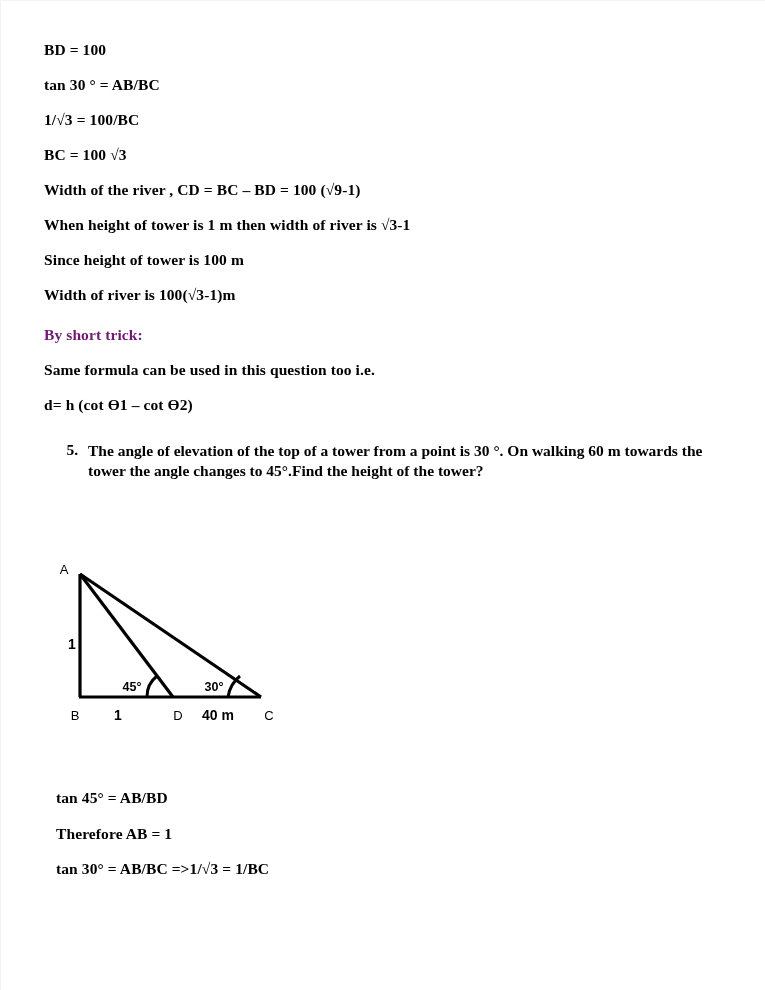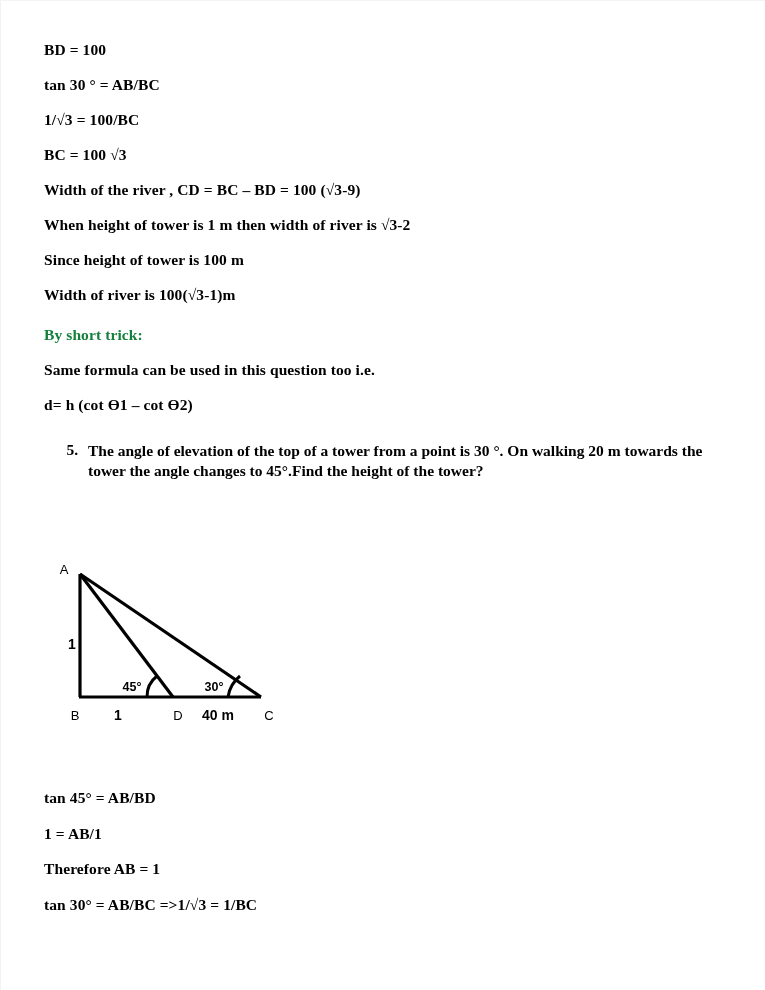--- a/index.html
+++ b/index.html
@@ -40,21 +40,21 @@
   }
   .line {
     font-size: 15.5px;
     font-weight: bold;
     line-height: 1.0;
     letter-spacing: 0.1px;
     margin: 0 0 19.5px 0;
     white-space: pre-wrap;
   }
   .line.red {
-    color: #15803d;
+    color: #701a75;
     margin-top: 24px;
   }
   .qitem {
     display: flex;
     margin: 0 0 0 0;
     padding-top: 9px;
   }
   .qnum {
     font-size: 15.5px;
     font-weight: bold;
@@ -80,50 +80,50 @@
     left: 44px;
     top: 552px;
     width: 260px;
     height: 185px;
   }
   .figure svg {
     display: block;
   }
   .tail {
     position: absolute;
-    left: 44px;
+    left: 56px;
     top: 790px;
     width: 676px;
   }
   .tail .line {
     margin-bottom: 20px;
   }
 </style>
 </head>
 <body>
 
 <div class="page">
 
   <div class="content">
     <div class="line">BD = 100</div>
     <div class="line">tan 30 ° = AB/BC</div>
     <div class="line">1/√3 = 100/BC</div>
     <div class="line">BC = 100 √3</div>
-    <div class="line">Width of the river , CD = BC – BD = 100 (√3-9)</div>
-    <div class="line">When height of tower is 1 m then width of river is √3-2</div>
+    <div class="line">Width of the river , CD = BC – BD = 100 (√9-1)</div>
+    <div class="line">When height of tower is 1 m then width of river is √3-1</div>
     <div class="line">Since height of tower is 100 m</div>
     <div class="line">Width of river is 100(√3-1)m</div>
 
     <div class="line red">By short trick:</div>
     <div class="line">Same formula can be used in this question too i.e.</div>
     <div class="line">d= h (cot Ө1 – cot Ө2)</div>
 
     <div class="qitem">
       <div class="qnum">5.</div>
-      <div class="qtext">The angle of elevation of the top of a tower from a point is 30 °. On walking 20 m towards the tower the angle changes to 45°.Find the height of the tower?</div>
+      <div class="qtext">The angle of elevation of the top of a tower from a point is 30 °. On walking 60 m towards the tower the angle changes to 45°.Find the height of the tower?</div>
     </div>
 
   </div>
 
   <div class="figure">
     <svg width="260" height="185" viewBox="0 0 260 185">
 
       <line x1="36" y1="22" x2="36" y2="145" stroke="#000" stroke-width="3.2"></line>
 
       <line x1="35" y1="145" x2="217" y2="145" stroke="#000" stroke-width="3.2"></line>
@@ -143,18 +143,17 @@
       <text x="134" y="168" font-family="Liberation Sans, sans-serif" font-size="13" fill="#000" text-anchor="middle">D</text>
       <text x="174" y="168" font-family="Liberation Sans, sans-serif" font-size="14" font-weight="bold" fill="#000" text-anchor="middle">40 m</text>
       <text x="225" y="168" font-family="Liberation Sans, sans-serif" font-size="13" fill="#000" text-anchor="middle">C</text>
       <text x="88" y="139" font-family="Liberation Sans, sans-serif" font-size="12.5" font-weight="bold" fill="#000" text-anchor="middle">45°</text>
       <text x="170" y="139" font-family="Liberation Sans, sans-serif" font-size="12.5" font-weight="bold" fill="#000" text-anchor="middle">30°</text>
     </svg>
   </div>
 
   <div class="tail">
     <div class="line">tan 45° = AB/BD</div>
-    <div class="line">1 = AB/1</div>
     <div class="line">Therefore AB = 1</div>
     <div class="line">tan 30° = AB/BC =&gt;1/√3 = 1/BC</div>
   </div>
 
 </div>
 
 </body></html>

